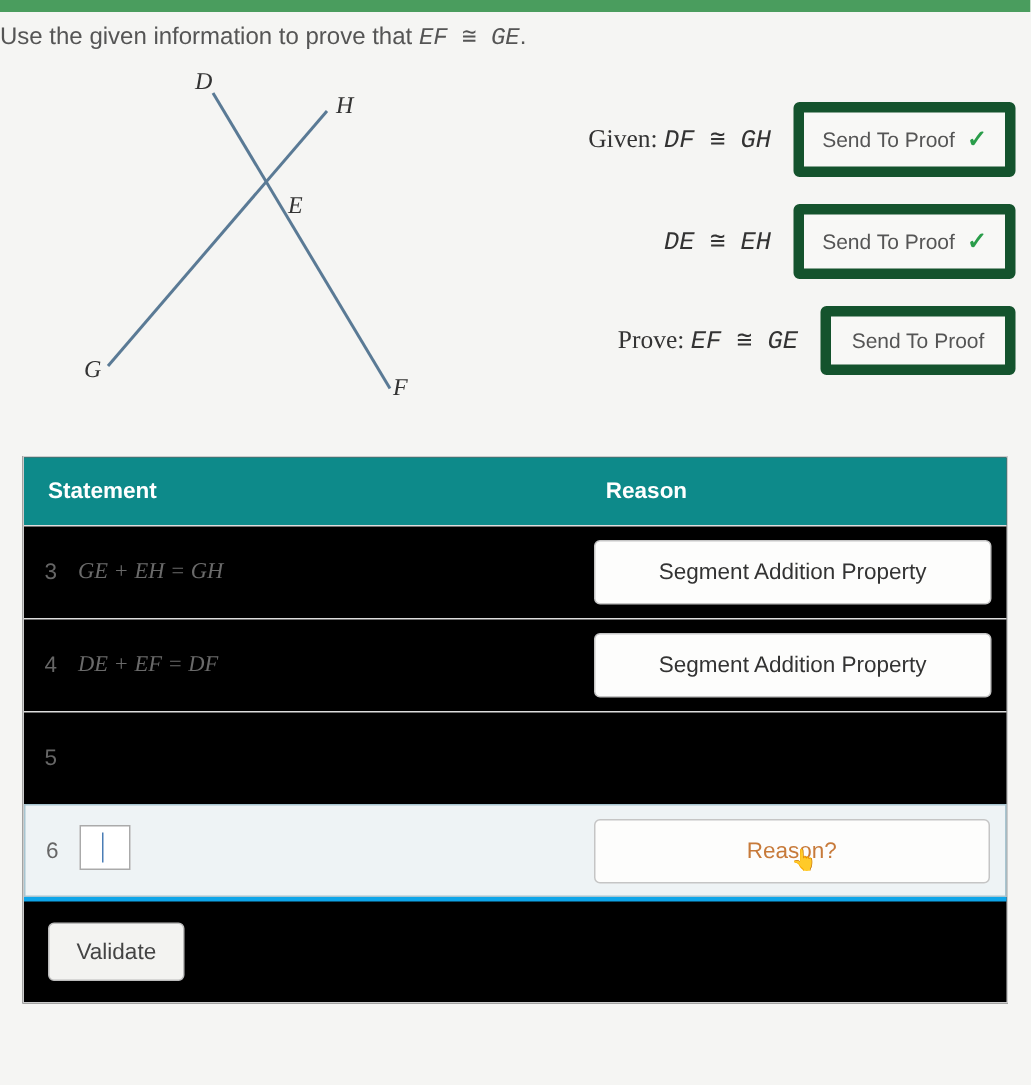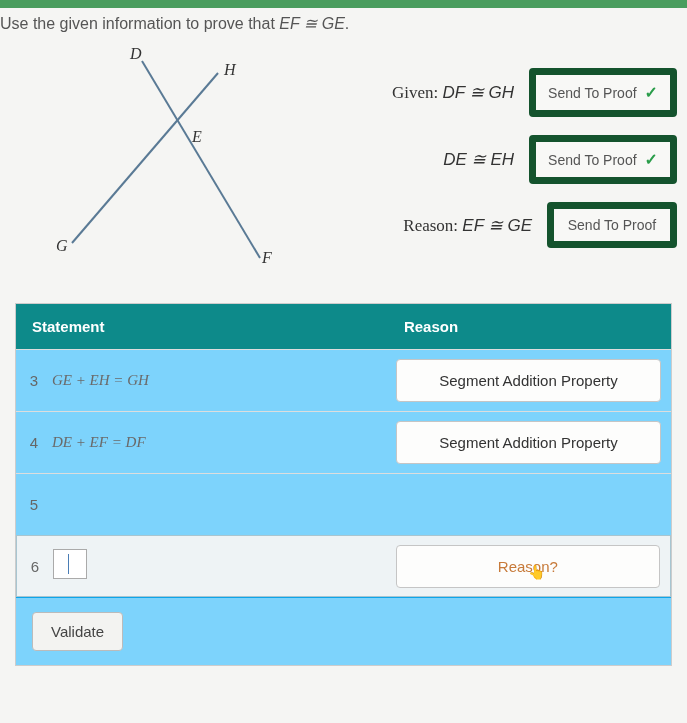--- a/index.html
+++ b/index.html
@@ -13,21 +13,21 @@
     }
     .top-bar {
       background: #4a9d5e;
       height: 8px;
     }
     .instruction {
       padding: 6px 12px 10px 0;
       font-size: 16px;
       color: #555;
     }
-    .math-italic { font-style: italic; font-family: Liberation Sans, sans-serif; }
+    .math-italic { font-style: italic; font-family: Liberation Mono, monospace; }
     .upper-section {
       display: flex;
       align-items: center;
       padding: 0 10px 20px 30px;
     }
     .diagram {
       width: 260px;
       height: 230px;
       position: relative;
       flex-shrink: 0;
@@ -71,21 +71,21 @@
       justify-content: center;
     }
     .check-icon {
       color: #2a9d4a;
       font-weight: bold;
       font-size: 16px;
     }
     .proof-table {
       margin: 10px 15px 16px 15px;
       border: 1px solid #ccc;
-      background: #7dd3fc;
+      background: #000000;
     }
     .table-header {
       background: #0d8a8a;
       color: #fff;
       display: flex;
       font-size: 15px;
       font-weight: 600;
     }
     .col-stmt { width: 58%; padding: 14px 16px; }
     .col-reason { width: 42%; padding: 14px 8px; }
@@ -143,21 +143,21 @@
     }
     .input-box::after {
       content: "";
       position: absolute;
       left: 14px; top: 4px;
       width: 1px; height: 20px;
       background: #4a7db5;
     }
     .footer {
       padding: 14px 16px;
-      border-top: 1px solid #0ea5e9;
+      border-top: 3px solid #0ea5e9;
     }
     .validate-btn {
       border: 1px solid #bbb;
       background: #f3f3f1;
       border-radius: 4px;
       padding: 10px 18px;
       font-size: 15px;
       color: #444;
       cursor: pointer;
     }
@@ -203,21 +203,21 @@
       <span class="given-text">
         <span></span><span class="math-italic">DE ≅ EH</span>
       </span>
       <button class="send-btn">
         <span>Send To Proof</span>
         <span class="check-icon">✓</span>
       </button>
     </div>
     <div class="given-row">
       <span class="given-text">
-        <span>Reason: </span><span class="math-italic">EF ≅ GE</span>
+        <span>Prove: </span><span class="math-italic">EF ≅ GE</span>
       </span>
       <button class="send-btn">
         <span>Send To Proof</span>
       </button>
     </div>
   </div>
 </div>
 
 <div class="proof-table">
   <div class="table-header">

